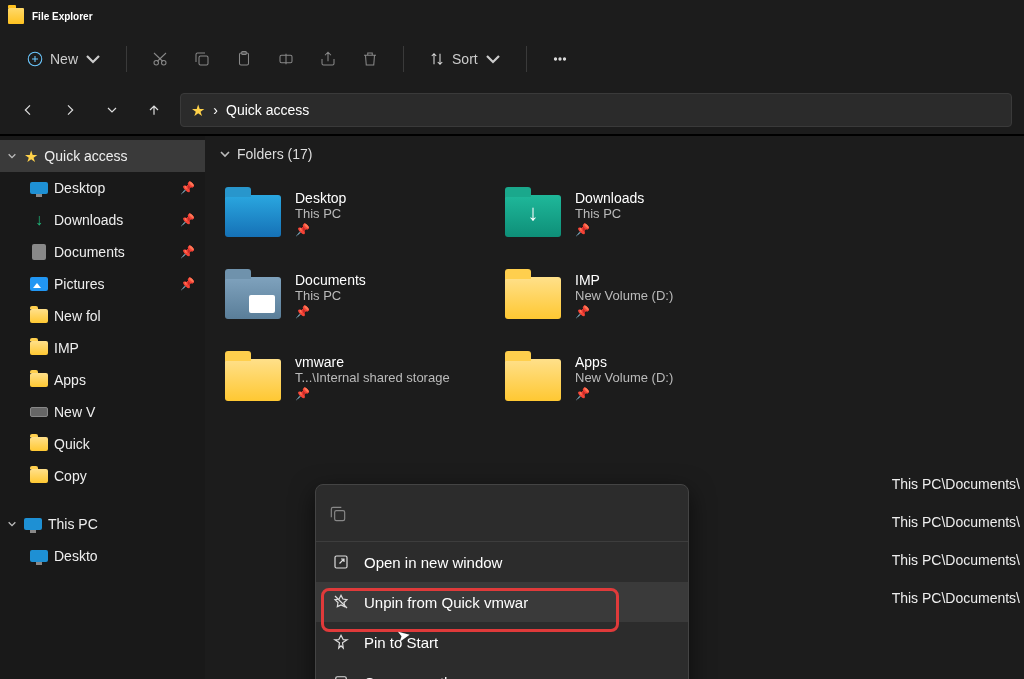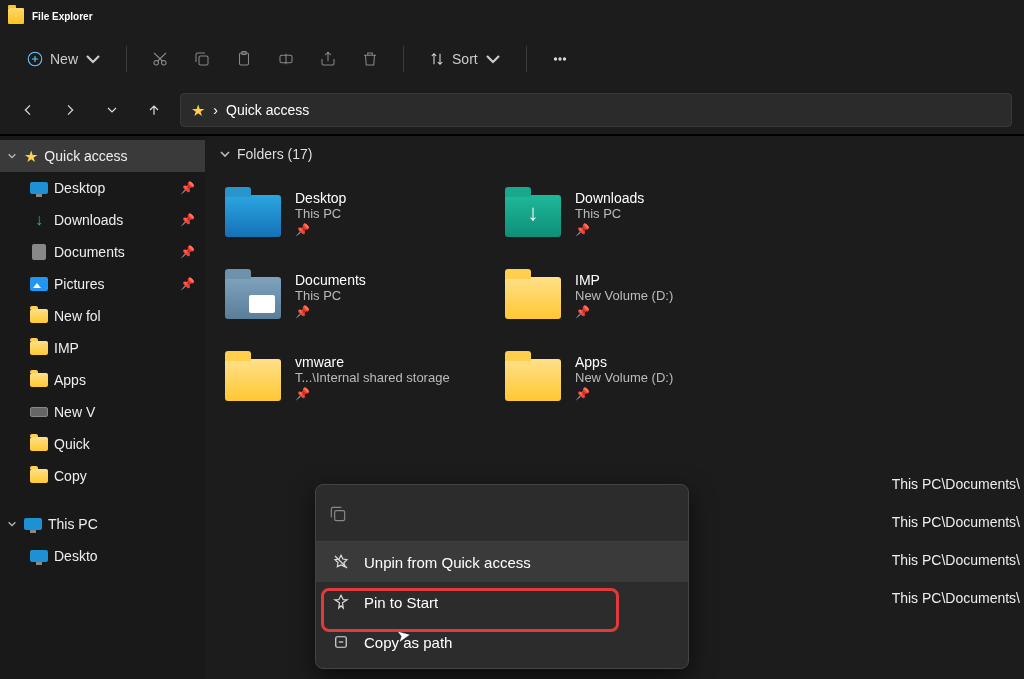--- a/index.html
+++ b/index.html
@@ -354,26 +354,33 @@
 
     <div class="ctx">
       <div class="ctx-top">
         <div class="tbtn dim" style="padding:0">
             <svg viewBox="0 0 24 24">
               <rect x="8" y="8" width="12" height="12" rx="2"></rect>
               <path d="M4 16V6a2 2 0 0 1 2-2h10"></path>
             </svg>
           </div>
       </div>
+      <div class="citem">
+        <svg viewBox="0 0 24 24">
+            <rect x="4" y="4" width="16" height="16" rx="2"></rect>
+            <path d="M10 14l6-6M12 8h4v4"></path>
+          </svg>
+        <span>Open in new window</span>
+      </div>
       <div class="citem hover">
         <svg viewBox="0 0 24 24">
             <path d="M12 3l2.5 5 5.5.8-4 3.9.9 5.5L12 15.8 7.1 18.2 8 12.7 4 8.8l5.5-.8z"></path>
             <path d="M4 4l16 16"></path>
           </svg>
-        <span>Unpin from Quick access</span>
+        <span>Unpin from Quick vmwar</span>
       </div>
       <div class="citem">
         <svg viewBox="0 0 24 24">
             <path d="M12 3l3 6h5l-6 4 1 7-3-3-3 3 1-7-6-4h5z"></path>
           </svg>
         <span>Pin to Start</span>
       </div>
       <div class="citem">
         <svg viewBox="0 0 24 24">
             <rect x="5" y="5" width="14" height="14" rx="2"></rect>

